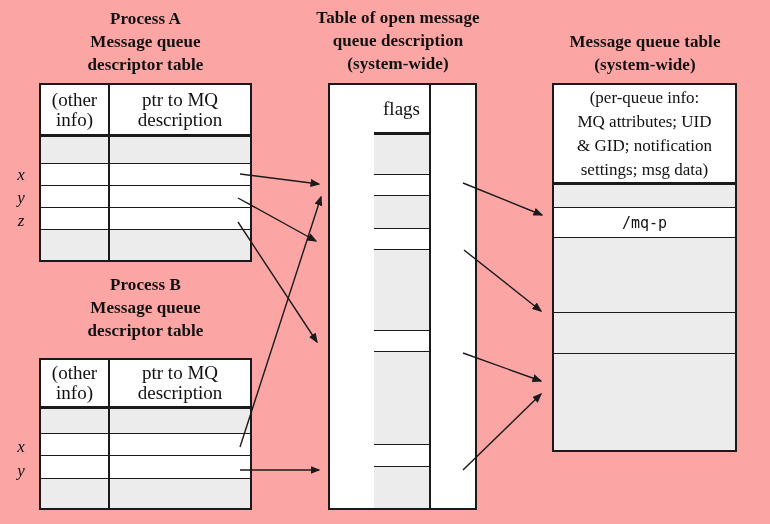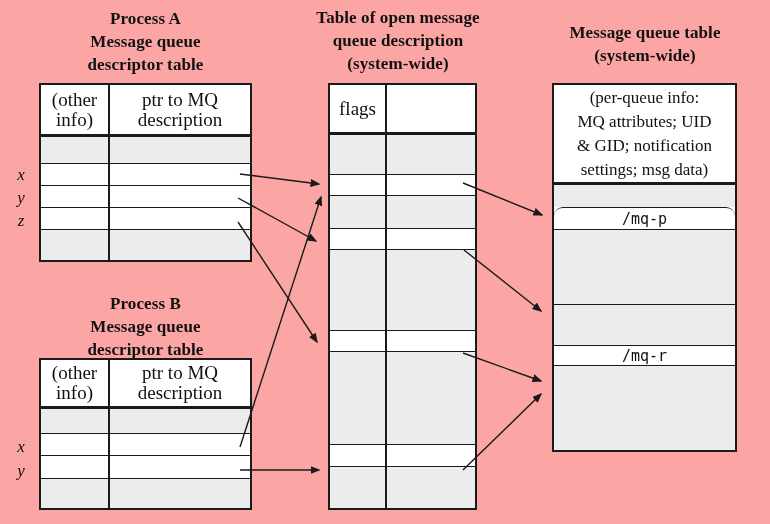--- a/index.html
+++ b/index.html
@@ -43,23 +43,23 @@
 <body>
 
 <div class="canvas">
 
   <div class="title" style="left:35px; top:7px; width:221px;">Process A
 Message queue
 descriptor table</div>
   <div class="title" style="left:275px; top:6px; width:246px;">Table of open message
 queue description
 (system-wide)</div>
-  <div class="title" style="left:528px; top:21px; width:234px;font-family:Liberation Serif, serif;">Message queue table
+  <div class="title" style="left:528px; top:30px; width:234px;font-family:Liberation Serif, serif;">Message queue table
 (system-wide)</div>
-  <div class="title" style="left:35px; top:292px; width:221px;">Process B
+  <div class="title" style="left:35px; top:273px; width:221px;">Process B
 Message queue
 descriptor table</div>
 
   <div class="tbl" style="left:39px; top:83px; width:213px; height:179px;">
     <div class="thead" style="height:52px;">
       <div class="hcell c1" style="width:69px;">(other
 info)</div>
       <div class="hcell c2">ptr to MQ
 description</div>
     </div>
@@ -110,21 +110,21 @@
       </div>
     <div class="r shade grow">
         <div class="c1" style="width:69px;"></div>
         <div class="c2"></div>
       </div>
   </div>
 
   <div class="rowlabel" style="left:10px; top:435px;">x</div>
   <div class="rowlabel" style="left:10px; top:459px;">y</div>
 
-  <div class="tbl" style="left:328px; top:83px; width:149px; height:427px;">
+  <div class="tbl" style="left:328px; top:83px; width:149px; height:427px;align-items:center;">
     <div class="thead" style="height:50px;">
       <div class="hcell c1" style="width:57px;">flags</div>
     </div>
     <div class="r shade" style="height:39px;">
         <div class="c1" style="width:57px;"></div>
         <div class="c2"></div>
       </div>
     <div class="r" style="height:21px;">
         <div class="c1" style="width:57px;"></div>
         <div class="c2"></div>
@@ -162,28 +162,27 @@
   <div class="tbl" style="left:552px; top:83px; width:185px; height:369px;">
     <div class="thead" style="height:100px;">
       <div class="hcell c2" style="font-size:17px; line-height:24px;">(per-queue info:
 MQ attributes; UID
 &amp; GID; notification
 settings; msg data)</div>
     </div>
     <div class="r shade" style="height:22px;">
         <div class="c2"></div>
       </div>
-    <div class="r qname" style="height:22px;border-radius:9px;">/mq-p</div>
+    <div class="r qname" style="height:30px;">/mq-p</div>
     <div class="r shade" style="height:75px;">
         <div class="c2"></div>
       </div>
     <div class="r shade" style="height:41px;">
         <div class="c2"></div>
       </div>
-    <div class="r qname" style="height:20px;">/mq-r</div>
     <div class="r shade grow">
         <div class="c2"></div>
       </div>
   </div>
 
   <svg id="arrows" class="overlay" width="770" height="524" viewBox="0 0 770 524">
     <defs>
       <marker id="ah" markerWidth="10" markerHeight="8" refX="8.5" refY="4" orient="auto" markerUnits="userSpaceOnUse">
         <path d="M0,0 L10,4 L0,8 z" fill="#1a1a1a"></path>
       </marker>

